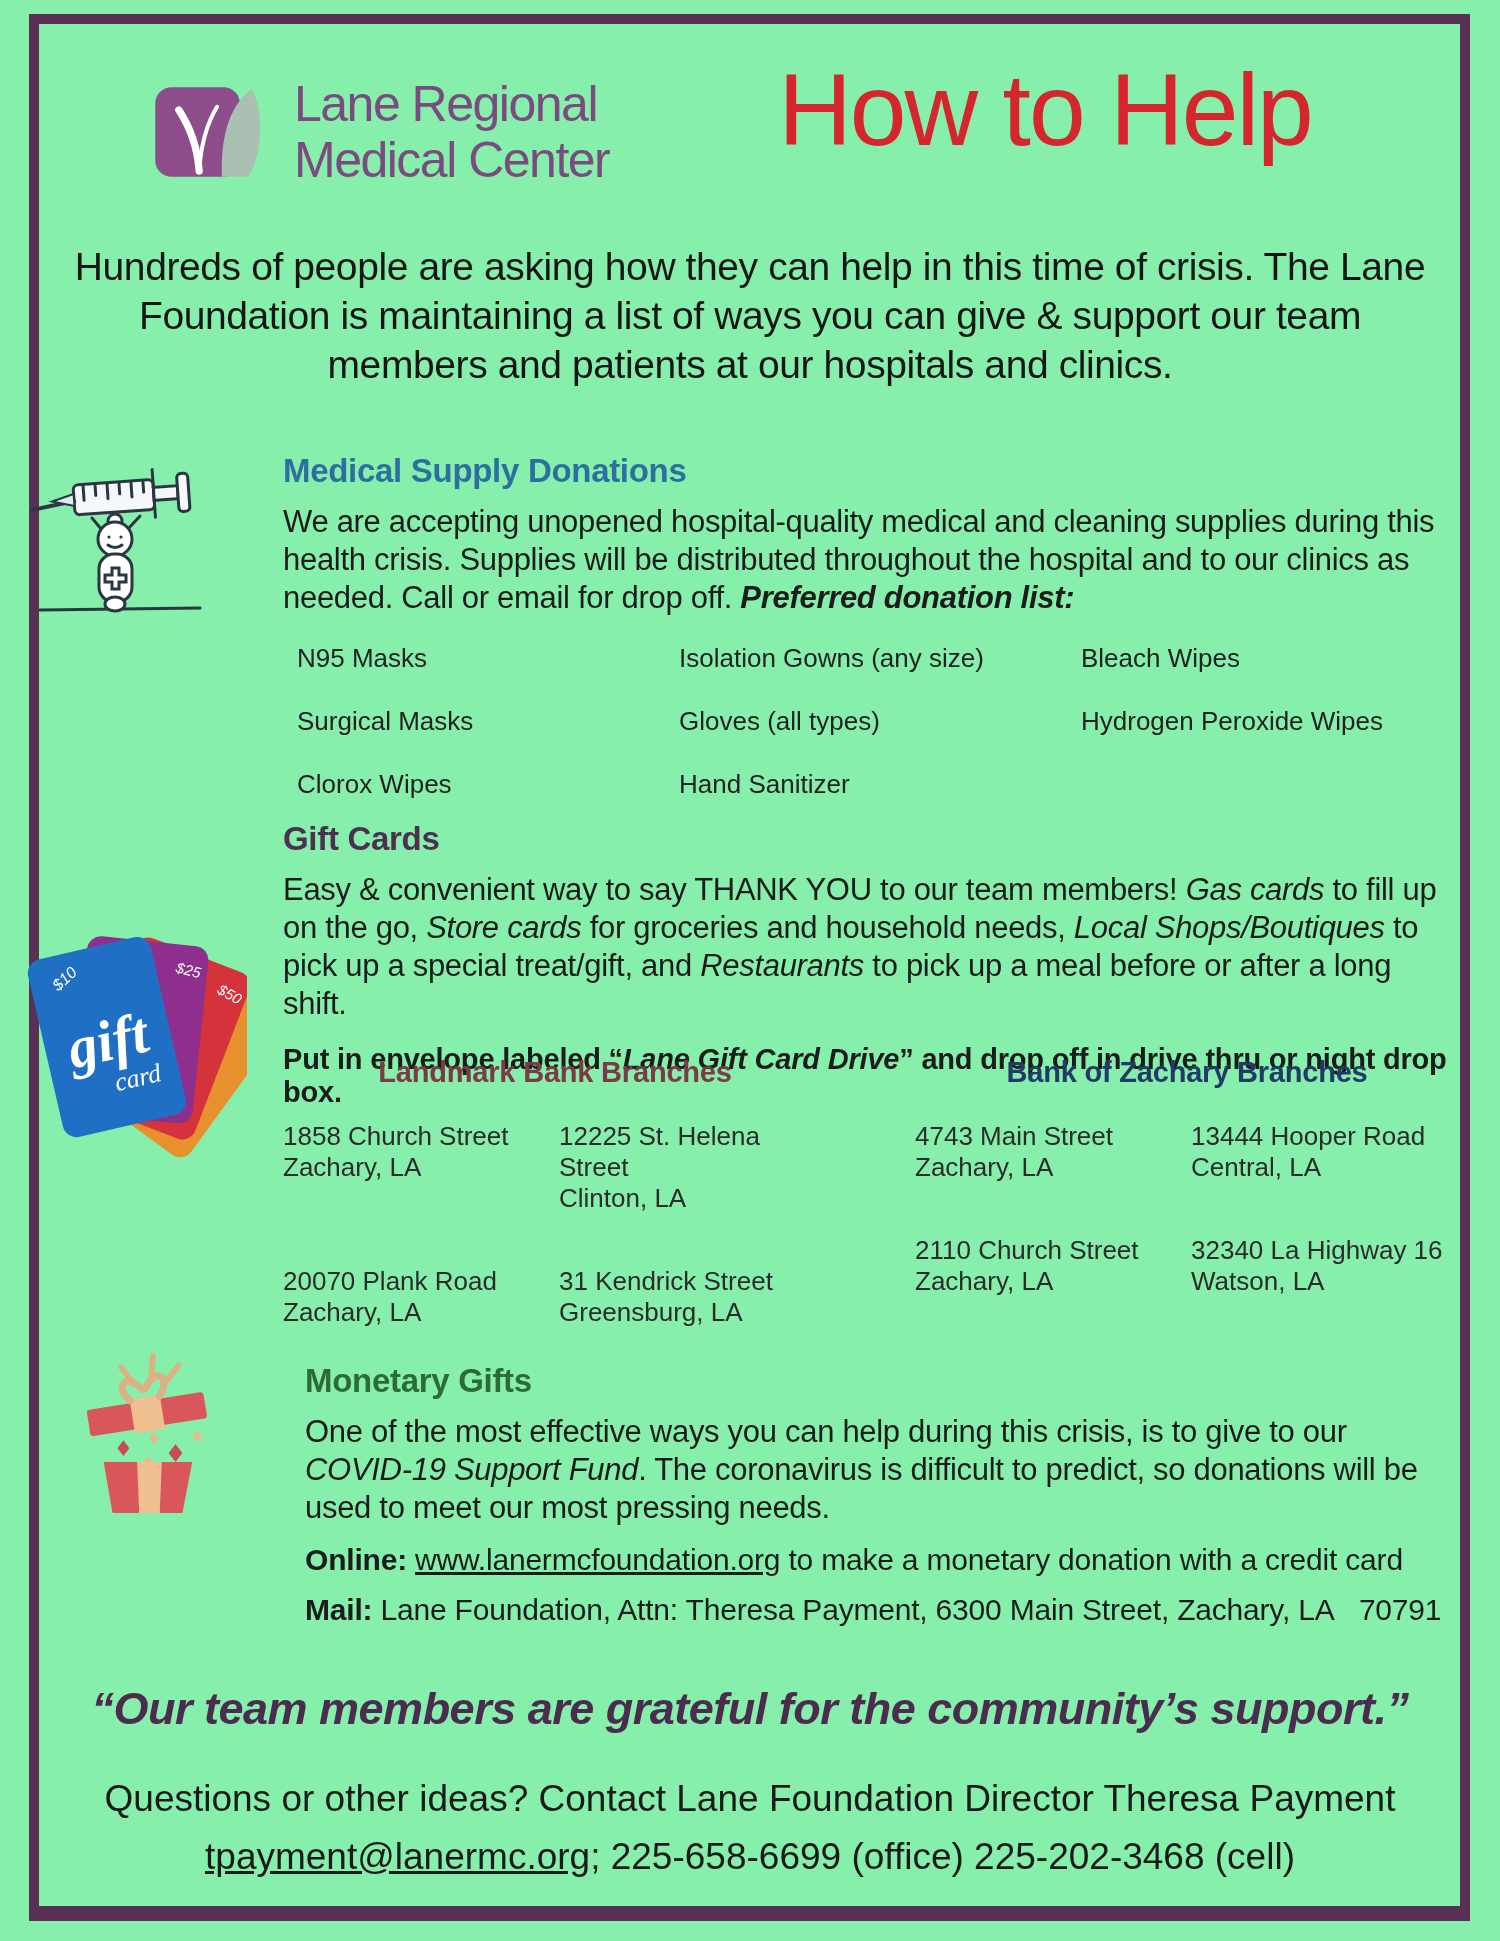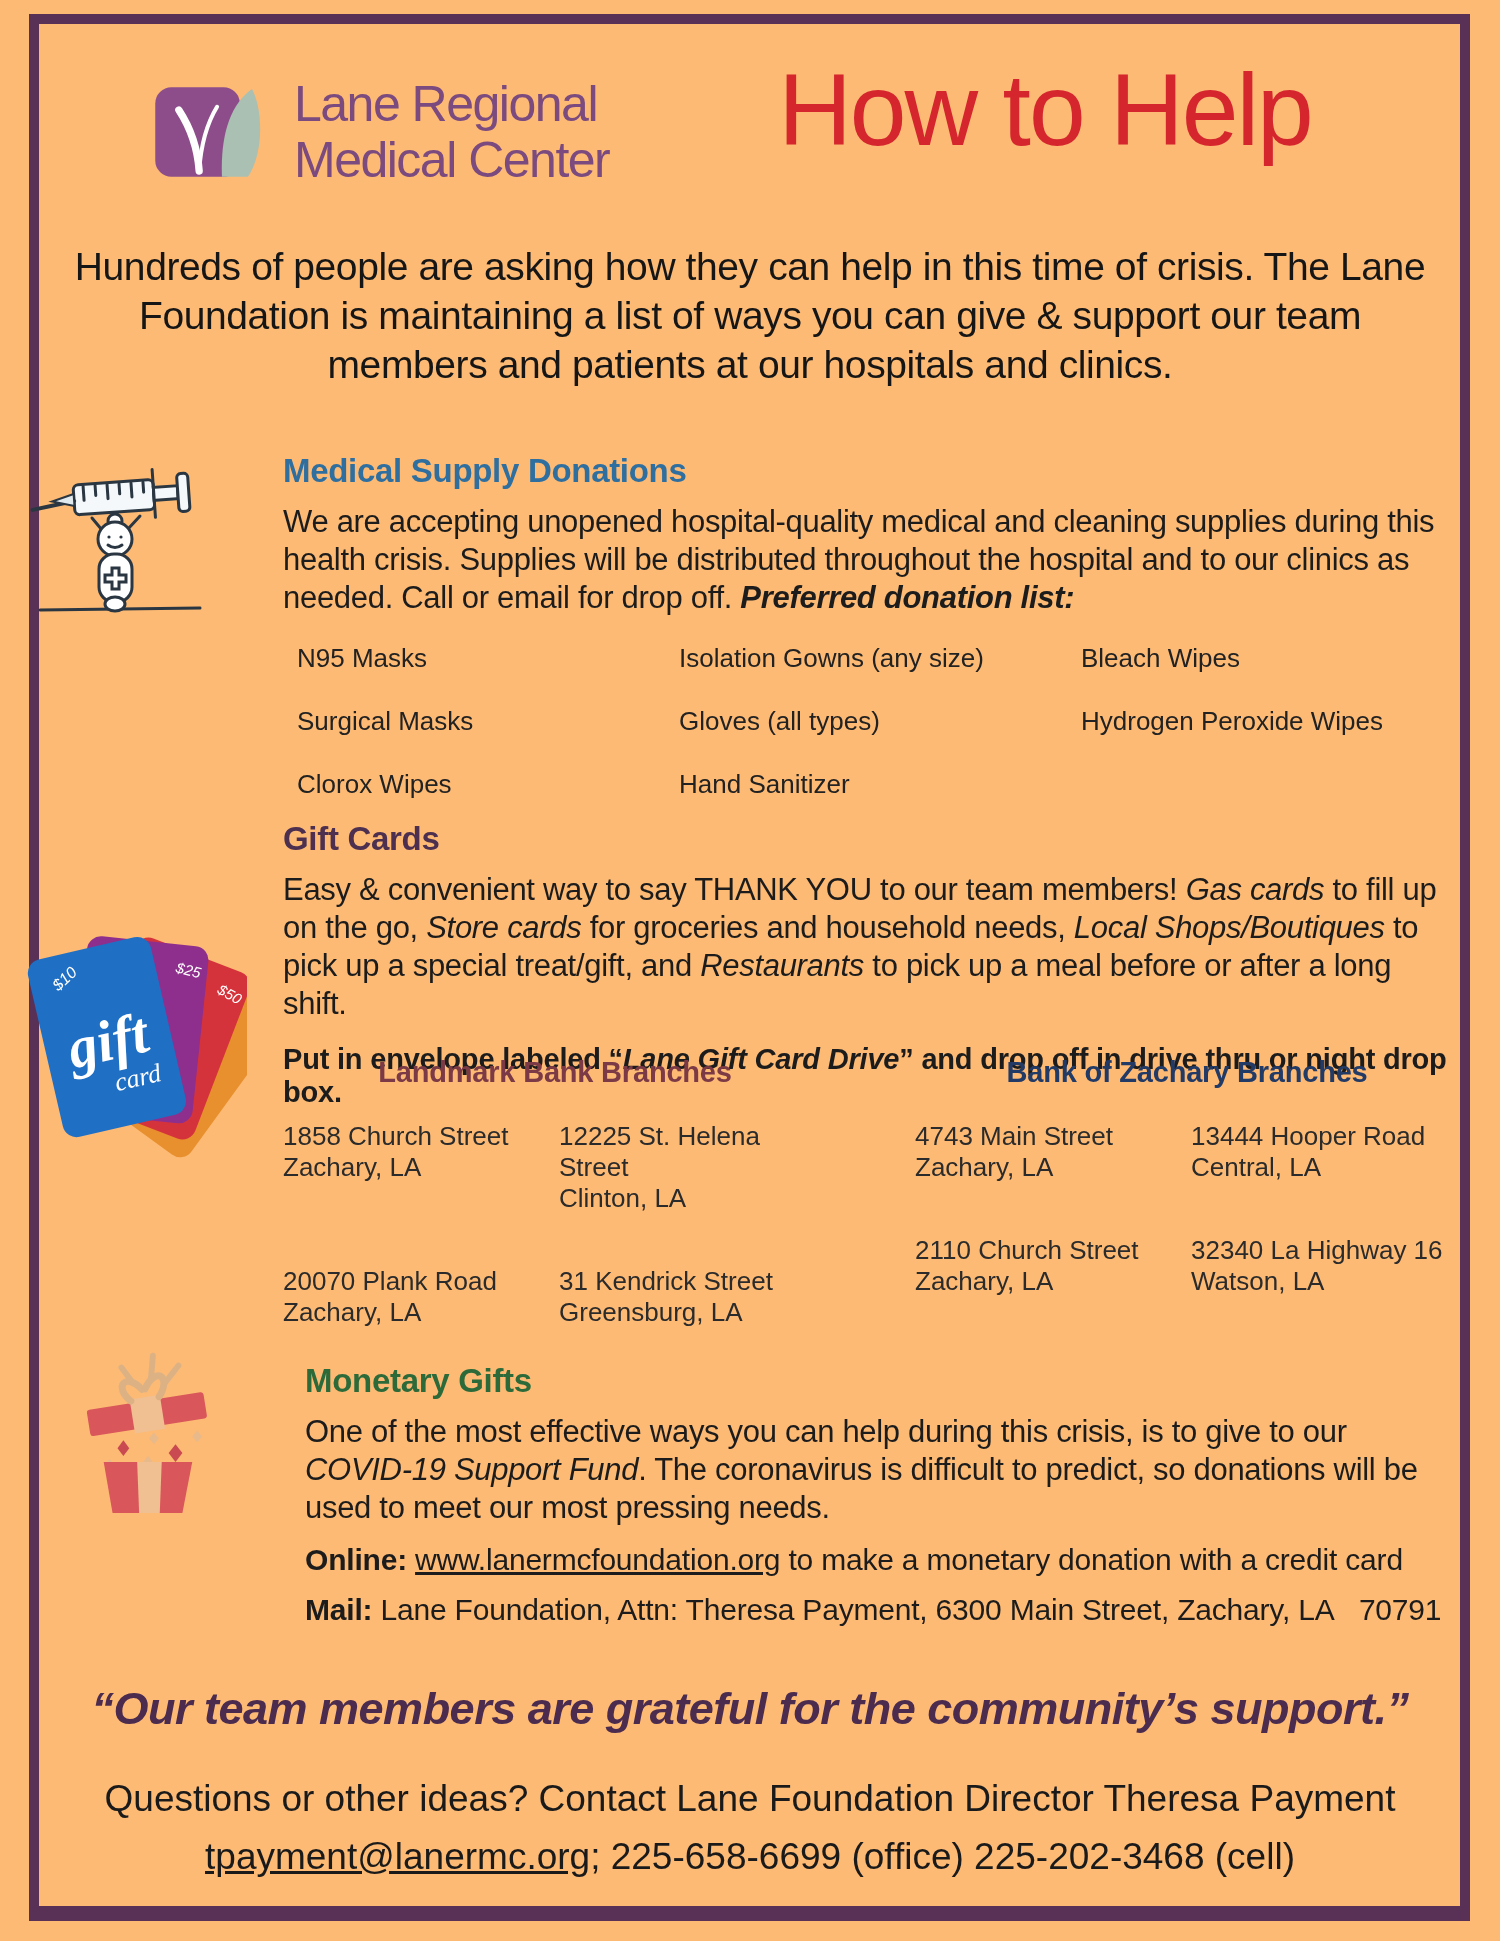--- a/index.html
+++ b/index.html
@@ -1,19 +1,19 @@
 <!DOCTYPE html>
 <html><head>
 <meta charset="utf-8">
 <style>
   * { margin:0; padding:0; box-sizing:border-box; }
   html,body { background:#e9e9e9; }
   .page {
     position:relative; width:1500px; height:1941px; margin:0 auto;
-    background:#fdba74; color:#1c1c1c; overflow:hidden;
+    background:#86efac; color:#1c1c1c; overflow:hidden;
     font-family:"Liberation Sans","DejaVu Sans",sans-serif;
   }
   .frame {
     position:absolute; left:29px; top:14px; right:30px; bottom:20px;
     border:10px solid #5a3156; border-bottom-width:15px; pointer-events:none;
   }
   
   .logo { position:absolute; left:152px; top:72px; display:flex; align-items:center; gap:20px; }
   .logo-mark { width:122px; height:120px; flex:0 0 auto; }
   .logo-text { font-size:50px; line-height:56px; color:#7b4a7e; letter-spacing:-1.5px; }

